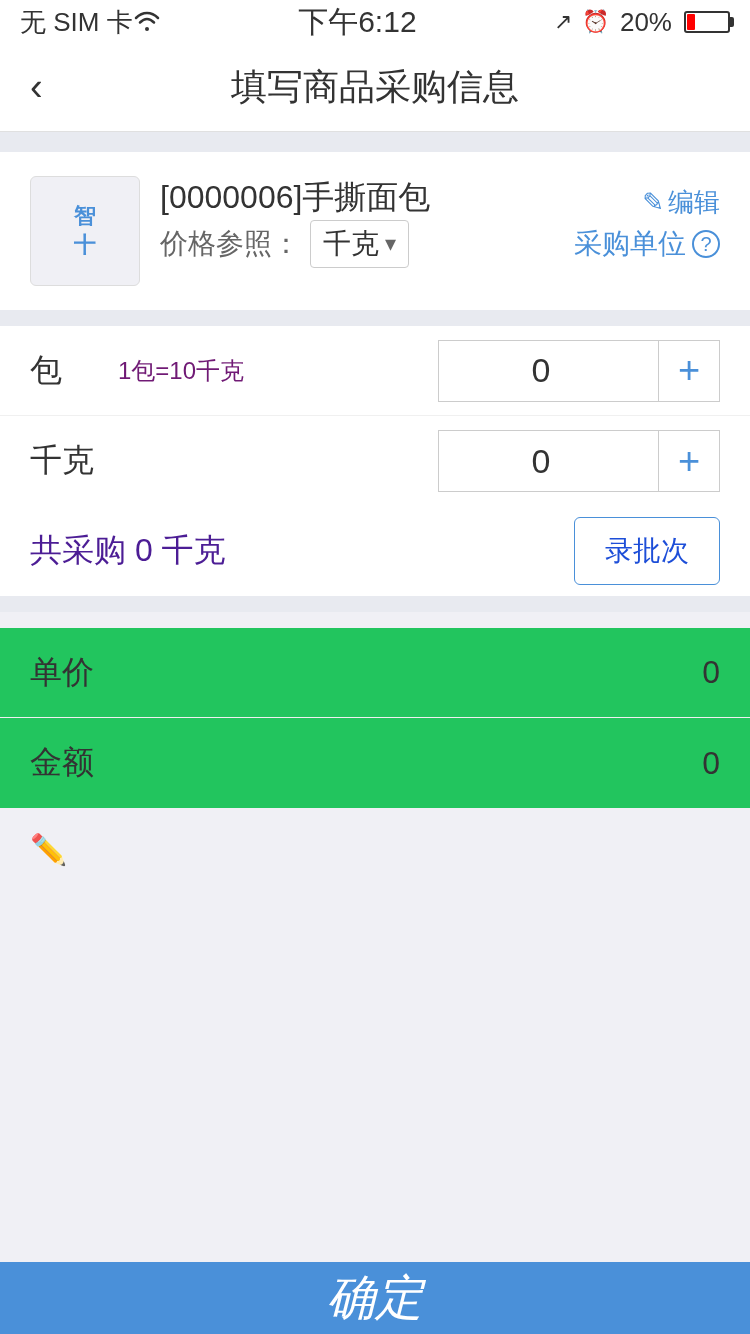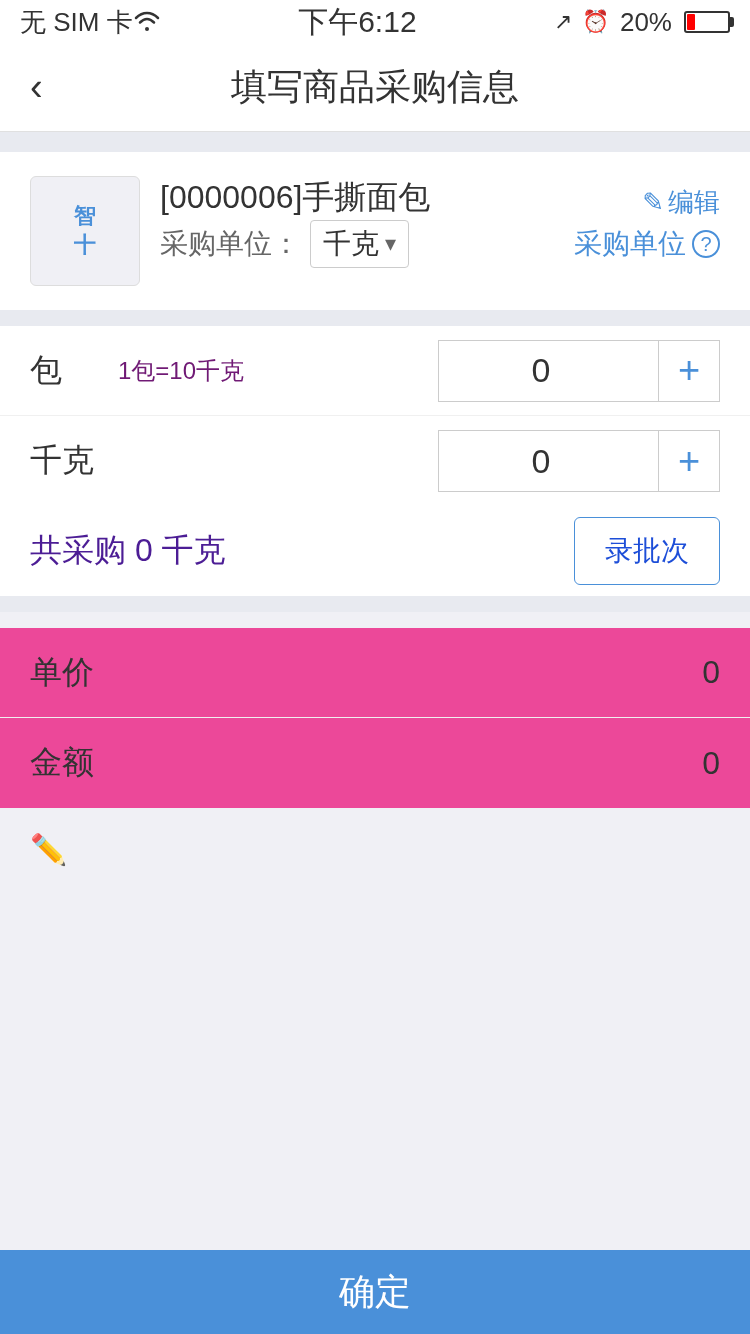--- a/index.html
+++ b/index.html
@@ -267,21 +267,21 @@
       border-radius: 6px;
       padding: 14px 30px;
       font-size: 28px;
       color: #1d4ed8;
       background: #fff;
       cursor: pointer;
     }
 
     
     .price-section {
-      background: #ec4899;
+      background: #22c55e;
       margin-top: 16px;
     }
     .price-row {
       display: flex;
       align-items: center;
       justify-content: space-between;
       padding: 0 30px;
       height: 90px;
       border-bottom: 1px solid #f0f0f0;
     }
@@ -316,33 +316,34 @@
       color: #aaa;
     }
 
     
     .footer-spacer {
       flex: 1;
       background: #f0f0f5;
     }
     .confirm-btn {
       width: 100%;
-      height: 84px;
+      height: 72px;
       background: #4a90d9;
       color: #fff;
-      font-size: 36px;
+      font-size: 48px;
       border: none;
       cursor: pointer;
       display: flex;
       align-items: center;
       justify-content: center;
       position: fixed;
       bottom: 0;
       left: 0;
       width: 750px;
+      font-style: italic;
     }
 
     .page-wrapper {
       display: flex;
       flex-direction: column;
       min-height: 1334px;
       padding-bottom: 100px;
     }
   </style>
 </head>
@@ -391,21 +392,21 @@
         <div class="product-name">
           <span>[0000006]</span><span>手撕面包</span>
         </div>
         <div class="edit-btn">
           <span>✎</span>
           <span>编辑</span>
         </div>
       </div>
       <div class="product-unit-row">
         <div style="display:flex;align-items:center;gap:10px;">
-          <span class="unit-label">采购单位：</span>
+          <span class="unit-label">价格参照：</span>
           <div class="unit-select">
             <span>千克</span>
             <span class="unit-select-arrow">▾</span>
           </div>
         </div>
         <div class="price-ref">
           <span>采购单位</span>
           <div class="price-ref-circle">?</div>
         </div>
       </div>

